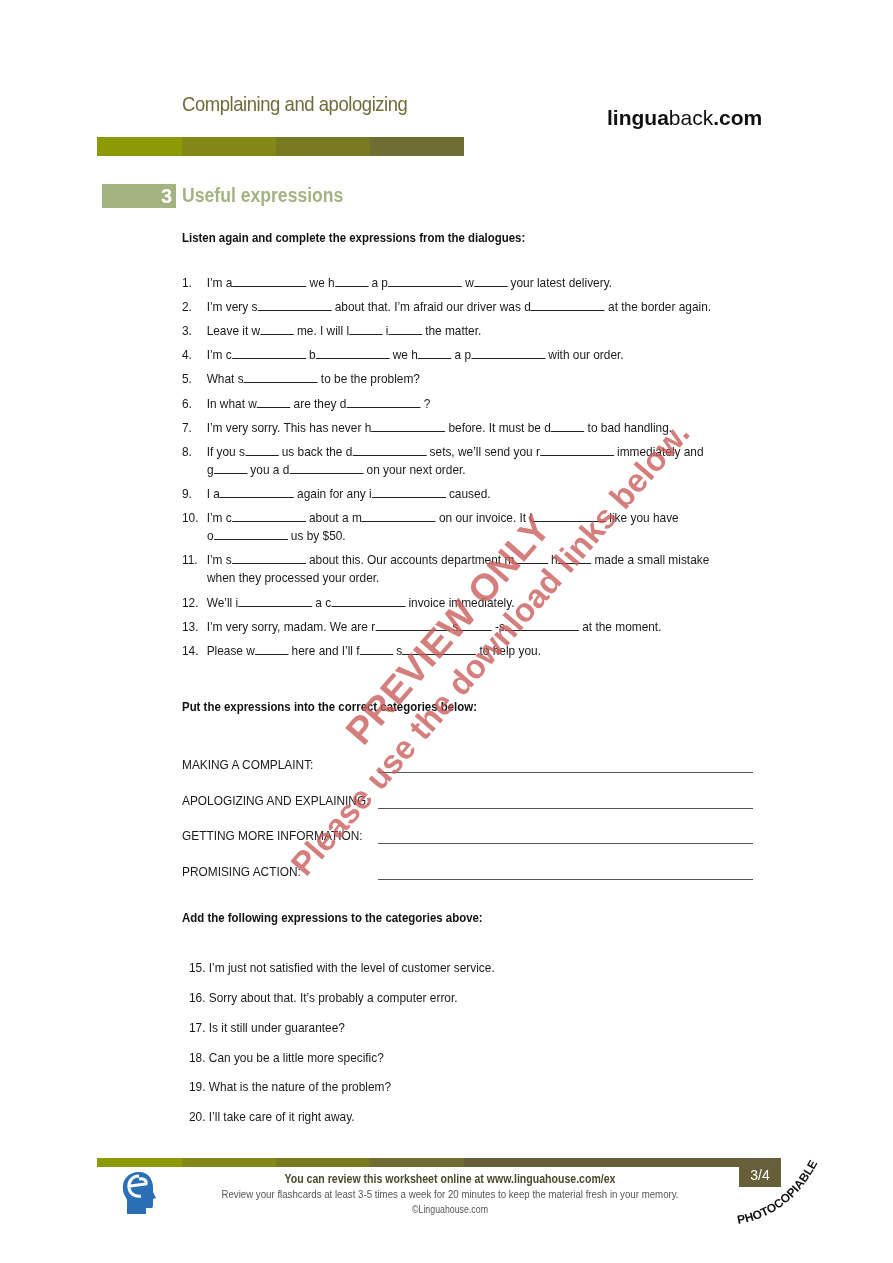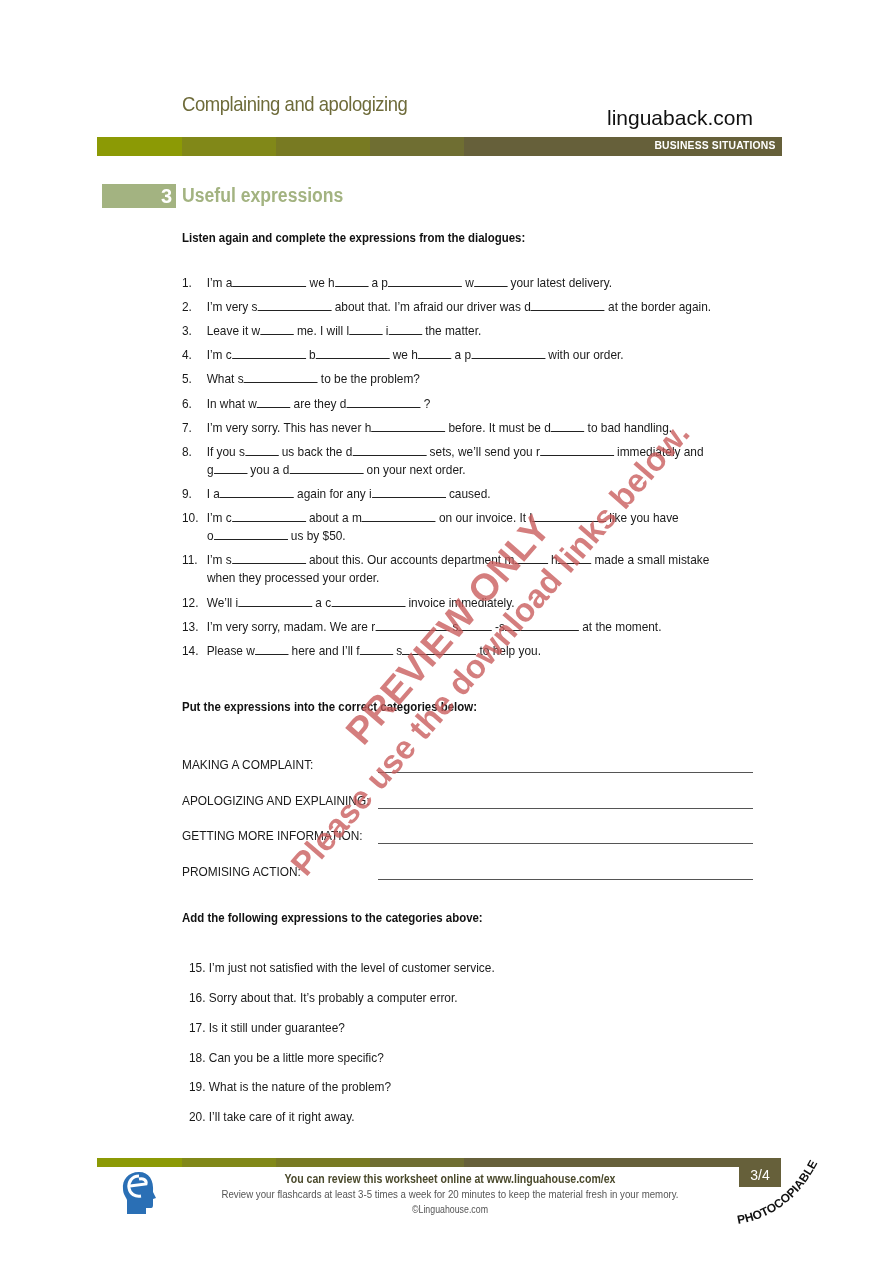--- a/index.html
+++ b/index.html
@@ -1,21 +1,21 @@
 <!DOCTYPE html>
 <html><head>
 <meta charset="utf-8">
 <style>
   html, body { margin:0; padding:0; background:#ffffff; }
   body { width:893px; height:1263px; position:relative; overflow:hidden;
          font-family:"Liberation Sans", sans-serif; color:#1a1a1a; }
   .abs { position:absolute; }
   .doc-title { left:182px; top:92px; font-size:21px; color:#6e6b3a; letter-spacing:-0.5px; transform:scaleX(0.88); transform-origin:left; white-space:nowrap; }
   .brand { left:607px; top:106px; font-size:21px; color:#111; white-space:nowrap; }
-  .brand b { font-weight:normal; }
+  .brand b { font-weight:bold; }
   .bar { left:97px; top:137px; height:19px; width:685px; display:flex; }
   .bar div { height:100%; }
   .bar-label { position:absolute; right:6px; top:2px; font-size:11.5px; font-weight:bold; color:#ffffff; letter-spacing:0.2px; transform:scaleX(0.9); transform-origin:right; }
   .sec-box { left:102px; top:184px; width:74px; height:24px; background:#a3b381; }
   .sec-num { position:absolute; right:4px; top:1px; color:#fff; font-weight:bold; font-size:20px; }
   .sec-title { left:182px; top:184px; font-size:20px; font-weight:bold; color:#a3b381; transform:scaleX(0.88); transform-origin:left; white-space:nowrap; }
   .instr { left:182px; font-size:13px; font-weight:bold; color:#111; transform:scaleX(0.88); transform-origin:left; white-space:nowrap; }
   .item { left:182px; font-size:13.5px; color:#1a1a1a; white-space:nowrap; transform:scaleX(0.88); transform-origin:left; line-height:18px; }
   .item .num { display:inline-block; width:28px; }
   .blank { display:inline-block; border-bottom:1px solid #222; height:12px; vertical-align:baseline; }
@@ -39,23 +39,20 @@
 </head>
 <body>
 
 <div class="abs doc-title">Complaining and apologizing</div>
 <div class="abs brand"><b>lingua</b><span>back</span><b>.com</b></div>
 <div class="abs bar">
   <div style="width:85px;background:#8c9a05"></div>
   <div style="width:94px;background:#818818"></div>
   <div style="width:94px;background:#787a22"></div>
   <div style="width:94px;background:#6f6e32"></div>
-  <div style="flex:1;background:#66603a;position:relative">
-    <span class="bar-label">BUSINESS SITUATIONS</span>
-  </div>
 </div>
 
 <div class="abs sec-box">
   <span class="sec-num">3</span>
 </div>
 <div class="abs sec-title">Useful expressions</div>
 
 <div class="abs instr" style="top:230px">Listen again and complete the expressions from the dialogues:</div>
 <div id="ex1">
     <div class="abs item" style="top: 274px;"><span class="num">1.</span><span>I’m a</span><span class="blank b-l"></span><span> we h</span><span class="blank b-s"></span><span> a p</span><span class="blank b-l"></span><span> w</span><span class="blank b-s"></span><span> your latest delivery.</span></div>

